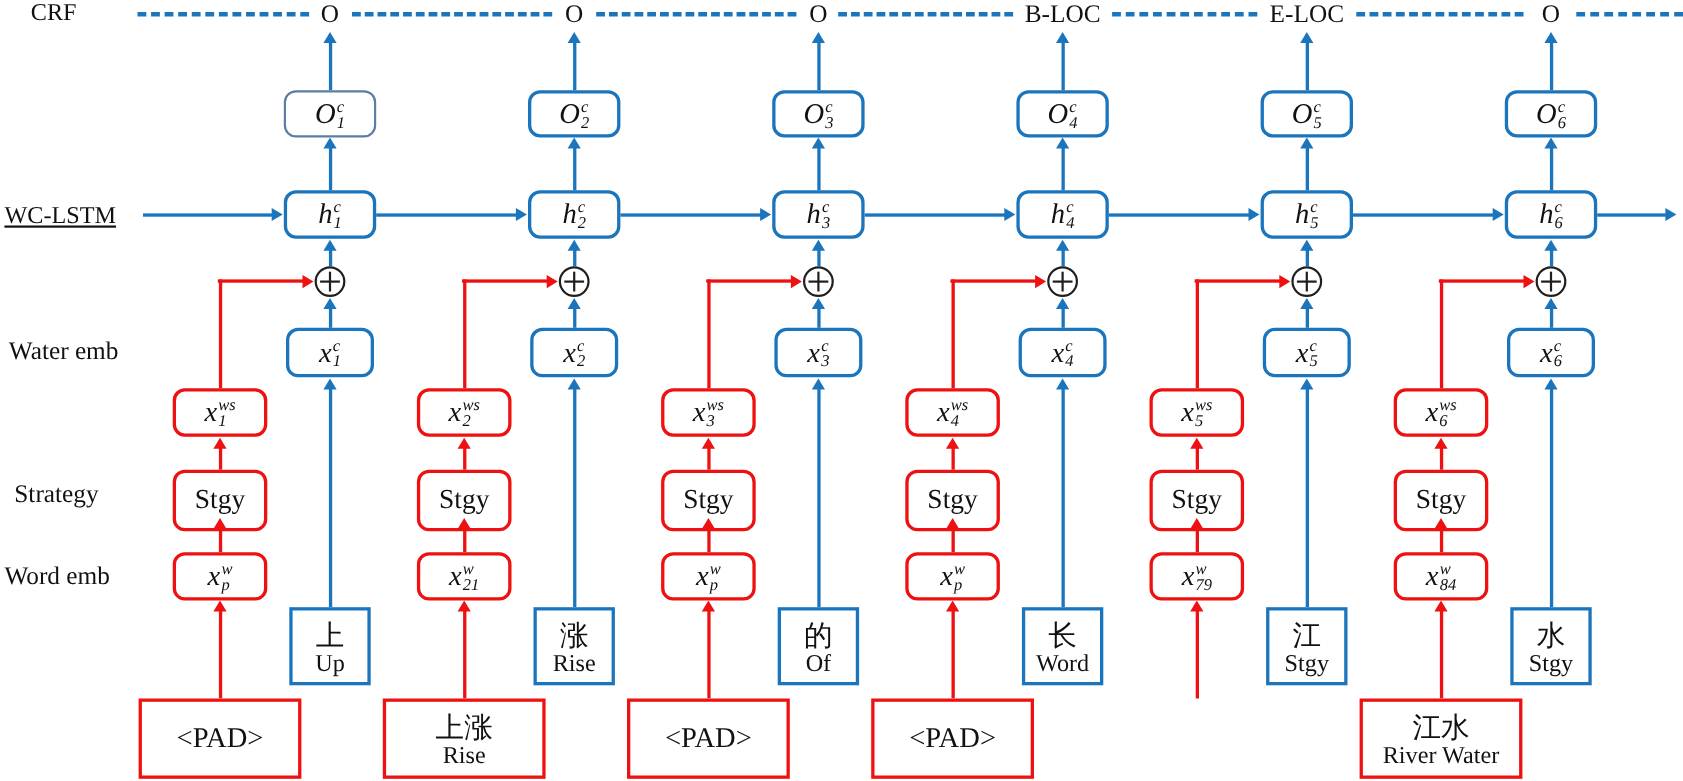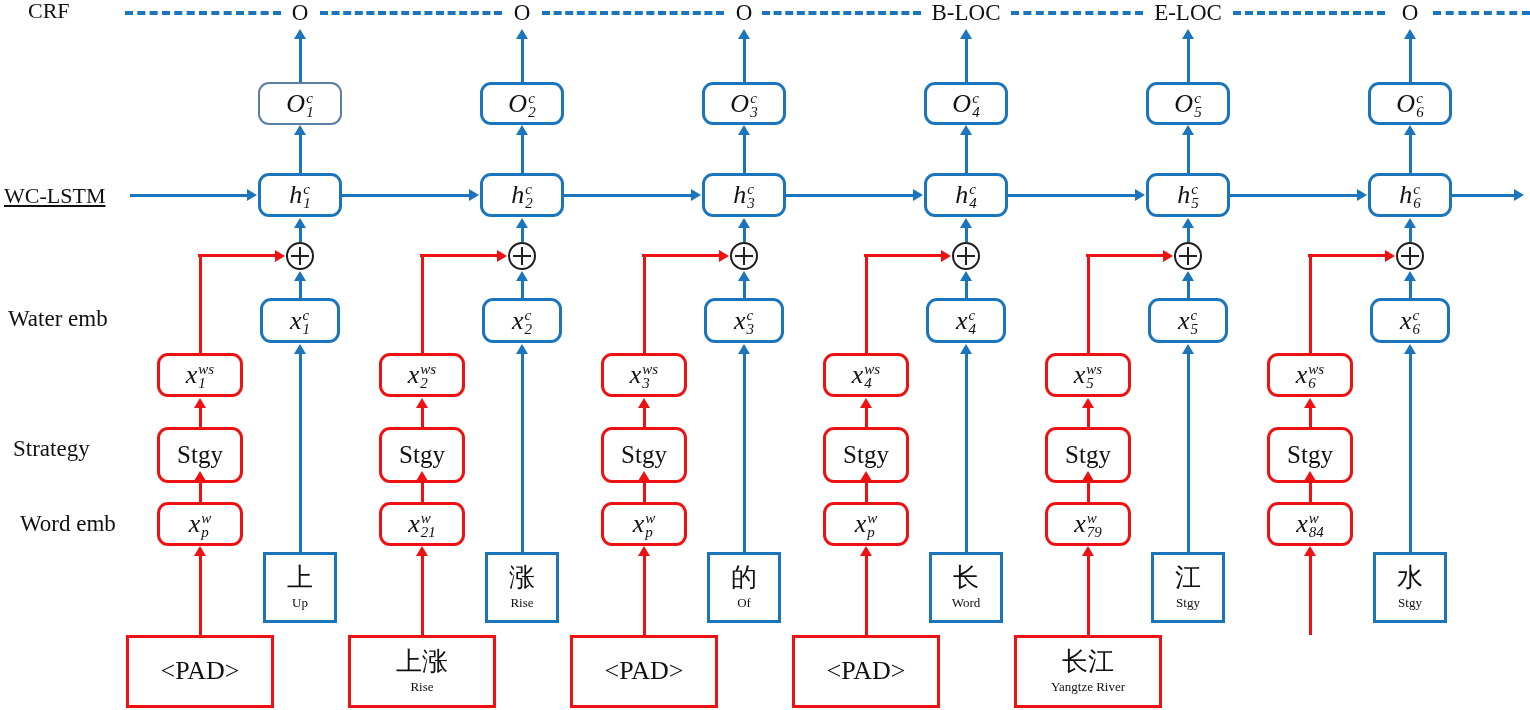--- a/index.html
+++ b/index.html
@@ -32,21 +32,21 @@
   .hbox{left:calc(var(--cx) - 42px);top:173px;width:84px;height:44px;}
   .xcbox{left:calc(var(--cx) - 40px);top:298px;width:80px;height:45px;}
   .xwsbox{left:calc(var(--rx) - 43px);top:353px;width:86px;height:44px;}
   .stgybox{left:calc(var(--rx) - 43px);top:427px;width:86px;height:56px;font-size:25px;text-align:center;}
   .xwbox{left:calc(var(--rx) - 43px);top:502px;width:86px;height:44px;}
   .charbox{left:calc(var(--cx) - 37px);top:552px;width:74px;height:71px;
     flex-direction:column;gap:1px;}
   .wordbox{left:calc(var(--rx) - 74px);top:635px;width:148px;height:73px;
     flex-direction:column;gap:1px;font-size:26px;}
   .hanzi{font-size:26px;line-height:28px;}
-  .gloss{font-size:13px;line-height:19px;}
+  .gloss{font-size:22px;line-height:19px;}
   
   .math{display:inline-flex;align-items:center;font-style:italic;font-size:26px;line-height:26px;}
   .scripts{display:inline-flex;flex-direction:column;font-size:15px;line-height:14px;
     margin-left:1px;transform:translateY(1px);text-align:left;}
   
   .varrow{position:absolute;width:3px;background:currentColor;}
   .varrow::before{content:'';position:absolute;top:-9px;left:-4.5px;
     border-left:6px solid transparent;border-right:6px solid transparent;
     border-bottom:10px solid currentColor;}
   
@@ -77,21 +77,21 @@
 </style>
 </head>
 <body>
 
 <div class="canvas">
 
   <div class="rowlabel" style="left:28px;top:-2px;font-size:22px;">CRF</div>
   <div class="rowlabel" style="left:4px;top:183px;font-size:22px;text-decoration:underline;">WC-LSTM</div>
   <div class="rowlabel" style="left:8px;top:306px;">Water emb</div>
   <div class="rowlabel" style="left:13px;top:436px;font-family:Liberation Serif, serif;">Strategy</div>
-  <div class="rowlabel" style="left:20px;top:511px;">Word emb</div>
+  <div class="rowlabel" style="left:4px;top:511px;">Word emb</div>
 
   <div class="dash" style="left:125px;width:156px;"></div>
   <div class="dash" style="left:320px;width:182px;"></div>
   <div class="dash" style="left:542px;width:182px;"></div>
   <div class="dash" style="left:762px;width:159px;"></div>
   <div class="dash" style="left:1011px;width:132px;"></div>
   <div class="dash" style="left:1233px;width:152px;"></div>
   <div class="dash" style="left:1433px;width:97px;"></div>
 
   <div class="harrow blue" style="left:130px;top:193.5px;width:118px;"></div>
@@ -434,24 +434,20 @@
             <span>w</span>
             <span>79</span>
           </span>
         </span>
     </div>
     <div class="varrow red a-word2xw"></div>
     <div class="box blue-b charbox">
       <span class="hanzi">江</span>
       <span class="gloss">Stgy</span>
     </div>
-    <div class="box red-b wordbox">
-      <span class="hanzi">长江</span>
-      <span class="gloss">Yangtze River</span>
-    </div>
   </div>
 
   <div class="abs" style="--cx:1410px;--rx:1310px;inset:0;">
     <div class="crf-tag">O</div>
     <div class="varrow blue a-o2crf"></div>
     <div class="box rounded blue-b obox">
       <span class="math">
           <span>O</span>
           <span class="scripts">
             <span>c</span>
@@ -503,15 +499,19 @@
             <span>w</span>
             <span>84</span>
           </span>
         </span>
     </div>
     <div class="varrow red a-word2xw"></div>
     <div class="box blue-b charbox">
       <span class="hanzi">水</span>
       <span class="gloss">Stgy</span>
     </div>
+    <div class="box red-b wordbox">
+      <span class="hanzi">江水</span>
+      <span class="gloss">River Water</span>
+    </div>
   </div>
 
 </div>
 
 </body></html>

